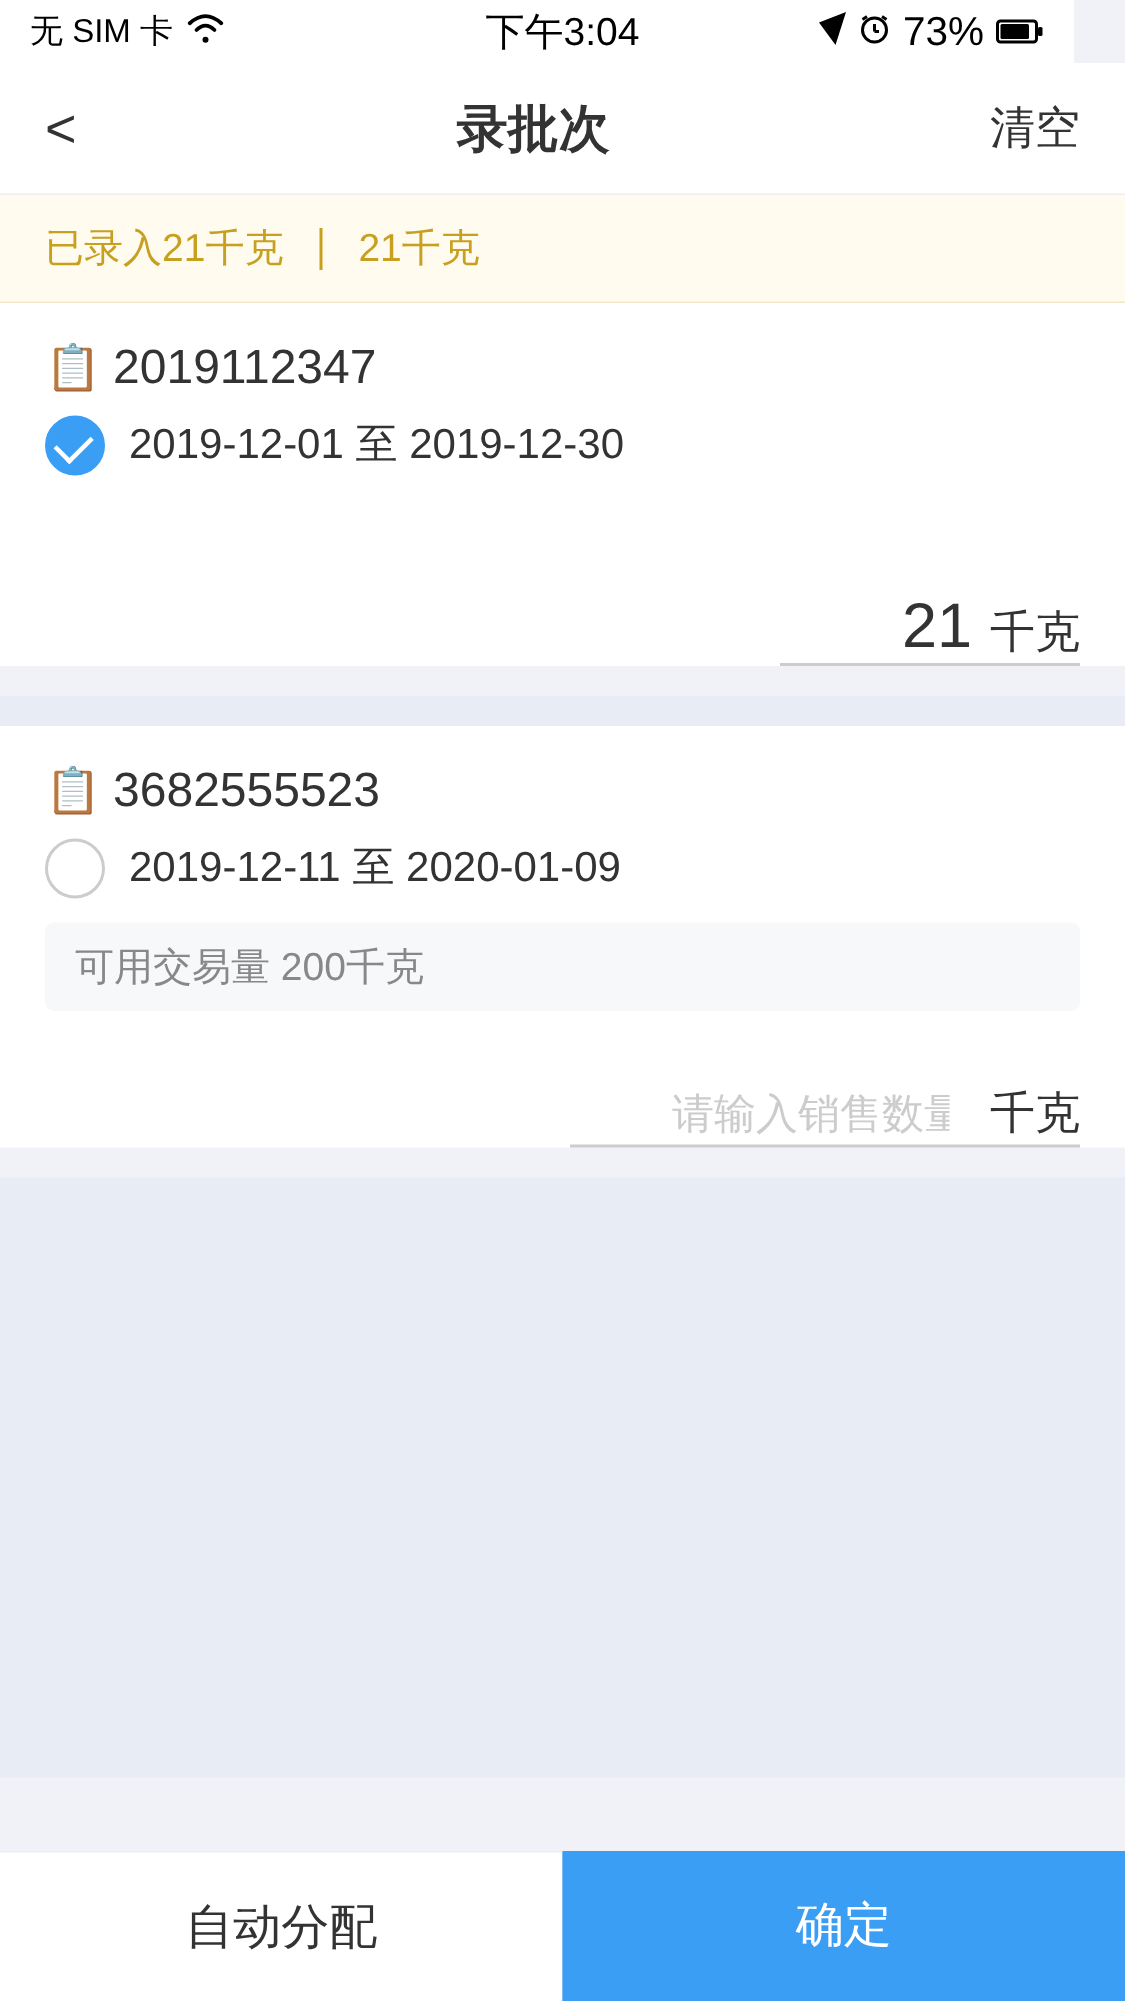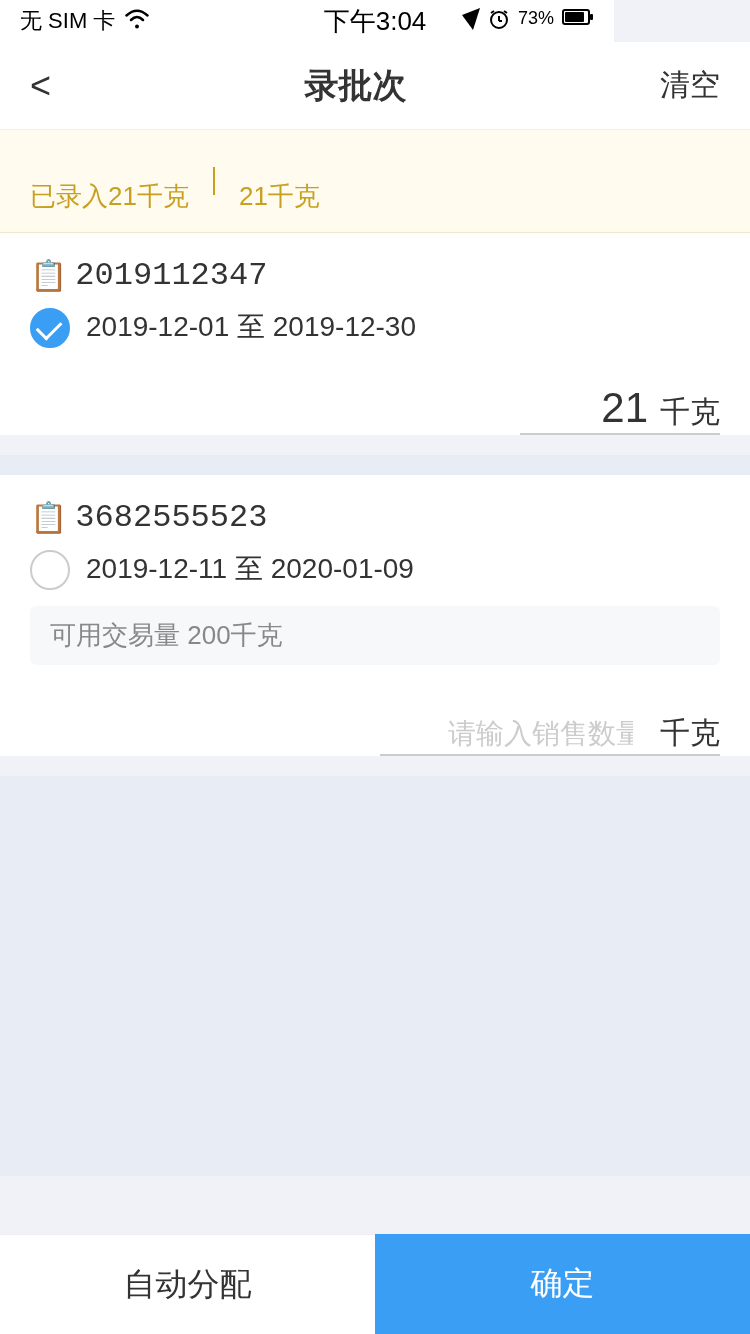--- a/index.html
+++ b/index.html
@@ -7,21 +7,21 @@
     body {
       width: 750px;
       min-height: 1334px;
       font-family: -apple-system, "PingFang SC", "Helvetica Neue", Arial, sans-serif;
       background: #f0f2f7;
       overflow-x: hidden;
     }
 
     
     .status-bar {
-      width: 614px;
+      width: 716px;
       height: 42px;
       background: #fff;
       display: flex;
       align-items: center;
       justify-content: space-between;
       padding: 0 20px;
       font-size: 24px;
       color: #000;
     }
     .status-left {
@@ -32,23 +32,23 @@
     }
     .status-center {
       font-size: 26px;
       font-weight: 500;
       position: absolute;
       left: 50%;
       transform: translateX(-50%);
     }
     .status-right {
       display: flex;
-      align-items: flex-start;
+      align-items: center;
       gap: 8px;
-      font-size: 18px;
+      font-size: 27px;
     }
 
     
     .nav-bar {
       width: 750px;
       height: 88px;
       background: #fff;
       display: flex;
       align-items: center;
       justify-content: space-between;
@@ -79,21 +79,20 @@
       padding: 18px 30px;
       display: flex;
       align-items: center;
       gap: 0;
       border-bottom: 1px solid #f0e8c8;
     }
     .summary-item {
       font-size: 26px;
       color: #c8a020;
       font-weight: 500;
-      margin-top: 31px;
     }
     .summary-divider {
       width: 2px;
       height: 28px;
       background: #c8a020;
       margin: 0 24px;
     }
 
     
     .batch-card {
@@ -110,21 +109,20 @@
       margin-bottom: 14px;
     }
     .batch-doc-icon {
       font-size: 30px;
       color: #555;
     }
     .batch-id {
       font-size: 32px;
       color: #333;
       font-weight: 500;
-      font-family: Liberation Mono, monospace;
     }
     .batch-date-row {
       display: flex;
       align-items: flex-start;
       gap: 16px;
       margin-bottom: 16px;
     }
     .batch-checkbox {
       width: 40px;
       height: 40px;
@@ -170,20 +168,21 @@
       display: flex;
       align-items: baseline;
       justify-content: flex-end;
       padding: 20px 30px 0 30px;
       gap: 12px;
     }
     .amount-value {
       font-size: 42px;
       color: #333;
       font-weight: 500;
+      margin-top: 40px;
     }
     .amount-unit {
       font-size: 30px;
       color: #333;
     }
     .amount-divider {
       height: 2px;
       background: #ccc;
       width: 200px;
       margin: 0 auto 0 auto;

